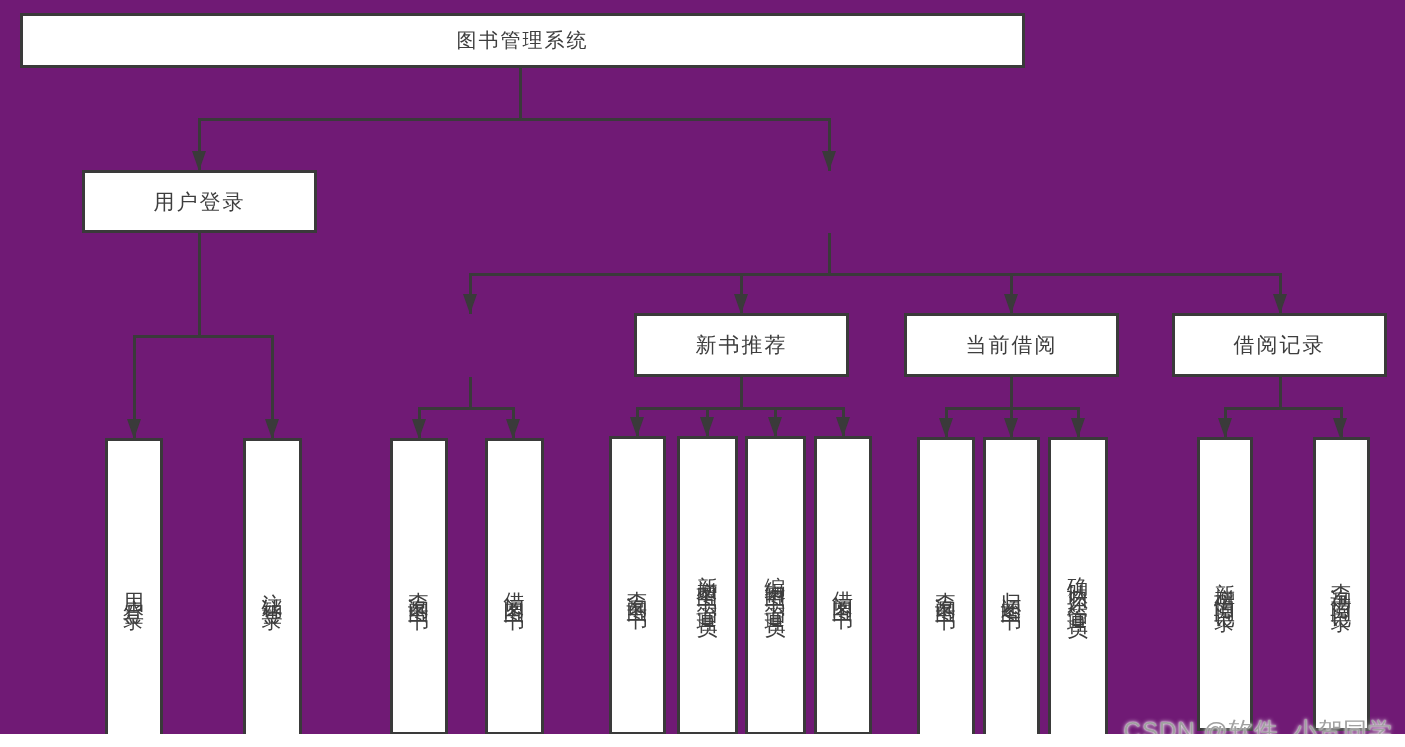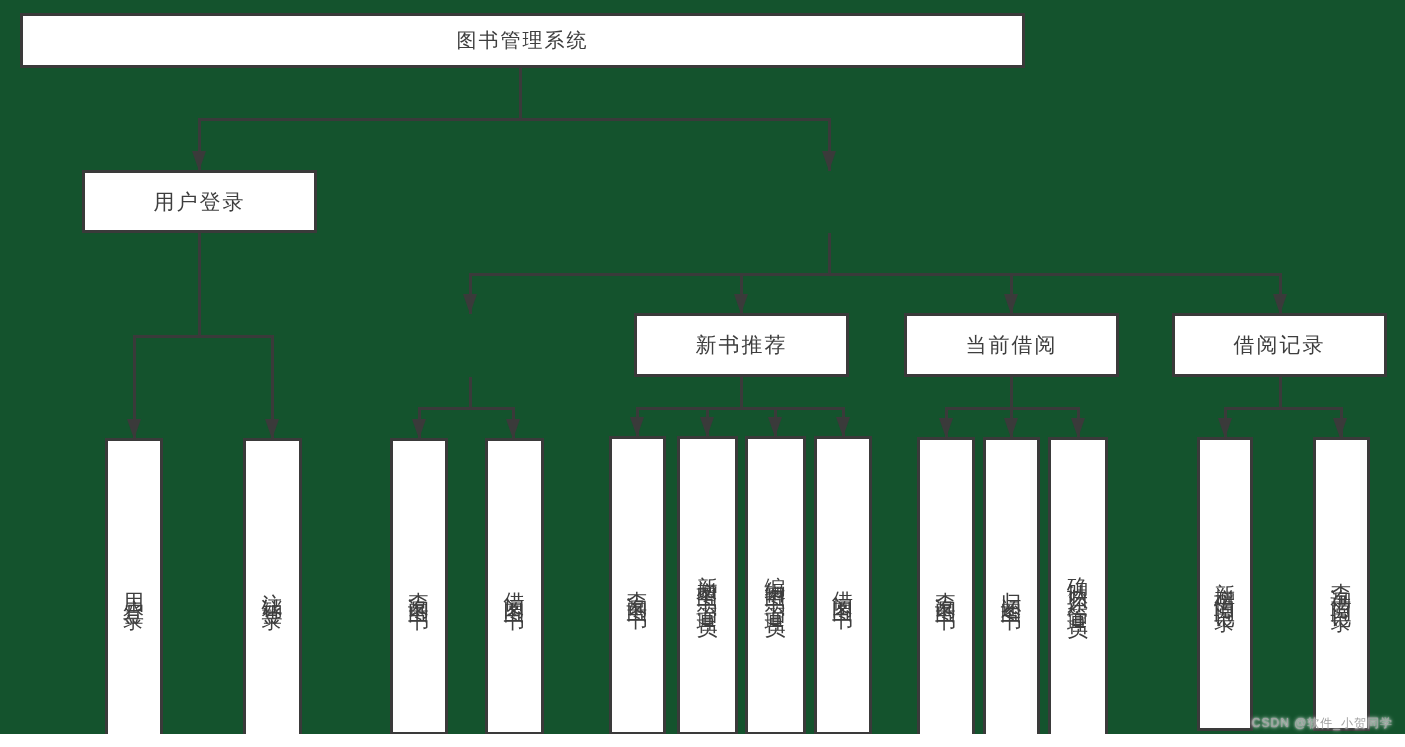--- a/index.html
+++ b/index.html
@@ -1,17 +1,17 @@
 <!DOCTYPE html>
 <html><head>
 <meta charset="utf-8">
 <style>
   html,body{margin:0;padding:0;background:#ffffff;}
   .canvas{
-    position:relative;width:1405px;height:734px;background:#14532d;overflow:hidden;
+    position:relative;width:1405px;height:734px;background:#701a75;overflow:hidden;
     font-family:"Liberation Sans","DejaVu Sans",sans-serif;
   }
   .box{
     position:absolute;box-sizing:border-box;background:#ffffff;
     border:3px solid #3a3a3a;display:flex;align-items:center;justify-content:center;
   }
   .hbox span{
     font-size:21px;letter-spacing:2px;color:#3e3e3e;white-space:nowrap;
   }
   .root span{font-size:20px;}
@@ -20,21 +20,21 @@
     font-size:21px;letter-spacing:6px;color:#3e3e3e;line-height:1;
   }
   .vl{position:absolute;width:3px;background:#3a3a3a;}
   .hl{position:absolute;height:3px;background:#3a3a3a;}
   .arr{
     position:absolute;width:0;height:0;
     border-left:7px solid transparent;border-right:7px solid transparent;
     border-top:20px solid #3a3a3a;
   }
   .watermark{
-    position:absolute;top:715px;right:12px;font-size:12px;color:#a0a0a0;
+    position:absolute;top:715px;right:12px;font-size:24px;color:#a0a0a0;
     letter-spacing:1px;white-space:nowrap;
     text-shadow:0 0 2px #ffffff,0 0 4px #ffffff;
   }
 </style>
 </head>
 <body>
 
 <div class="canvas">
 
   <div class="vl" style="left:519px;top:68px;height:50px;"></div>

